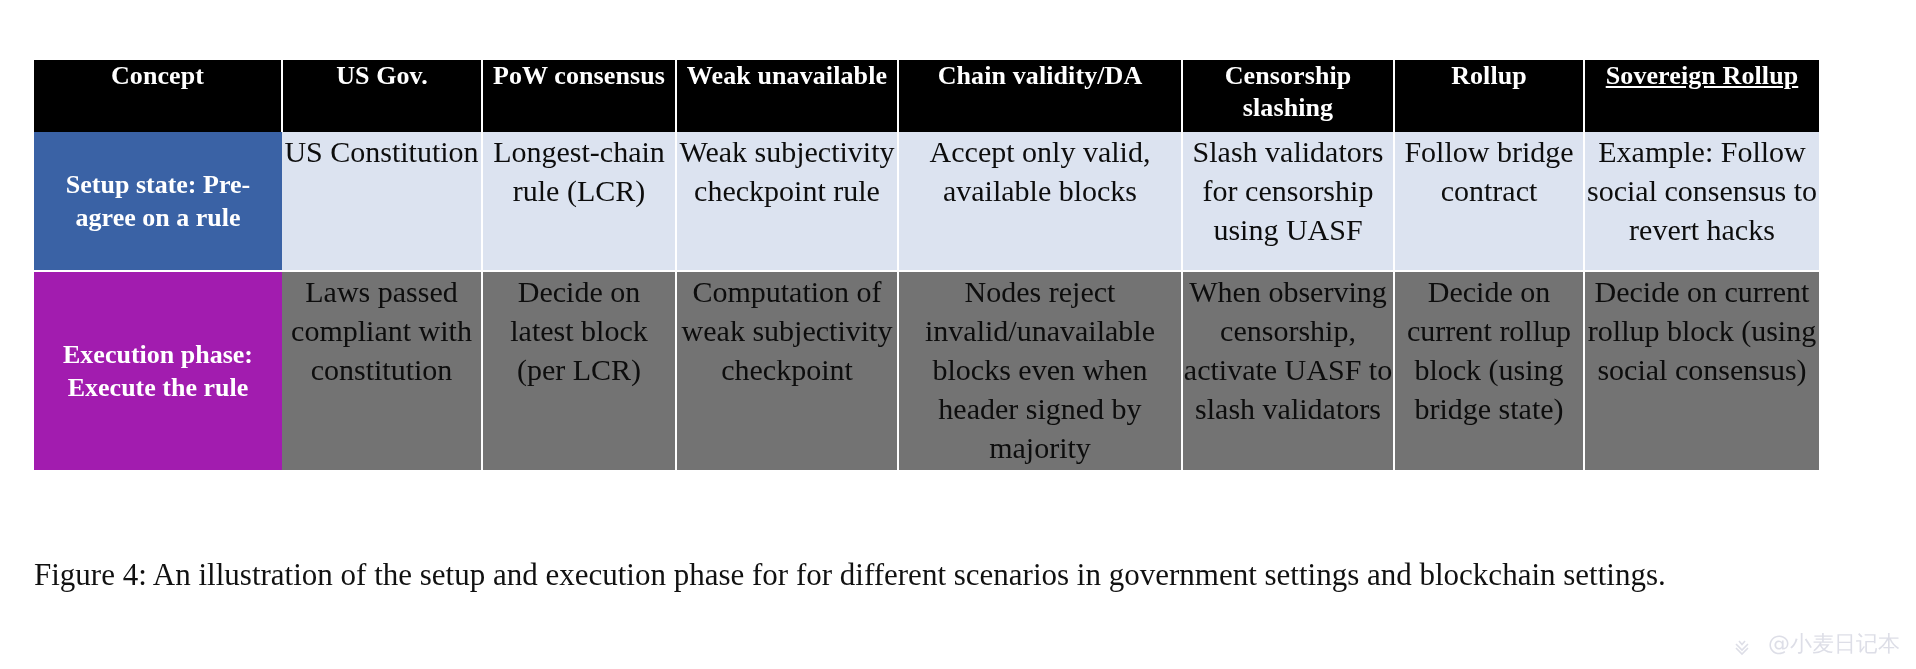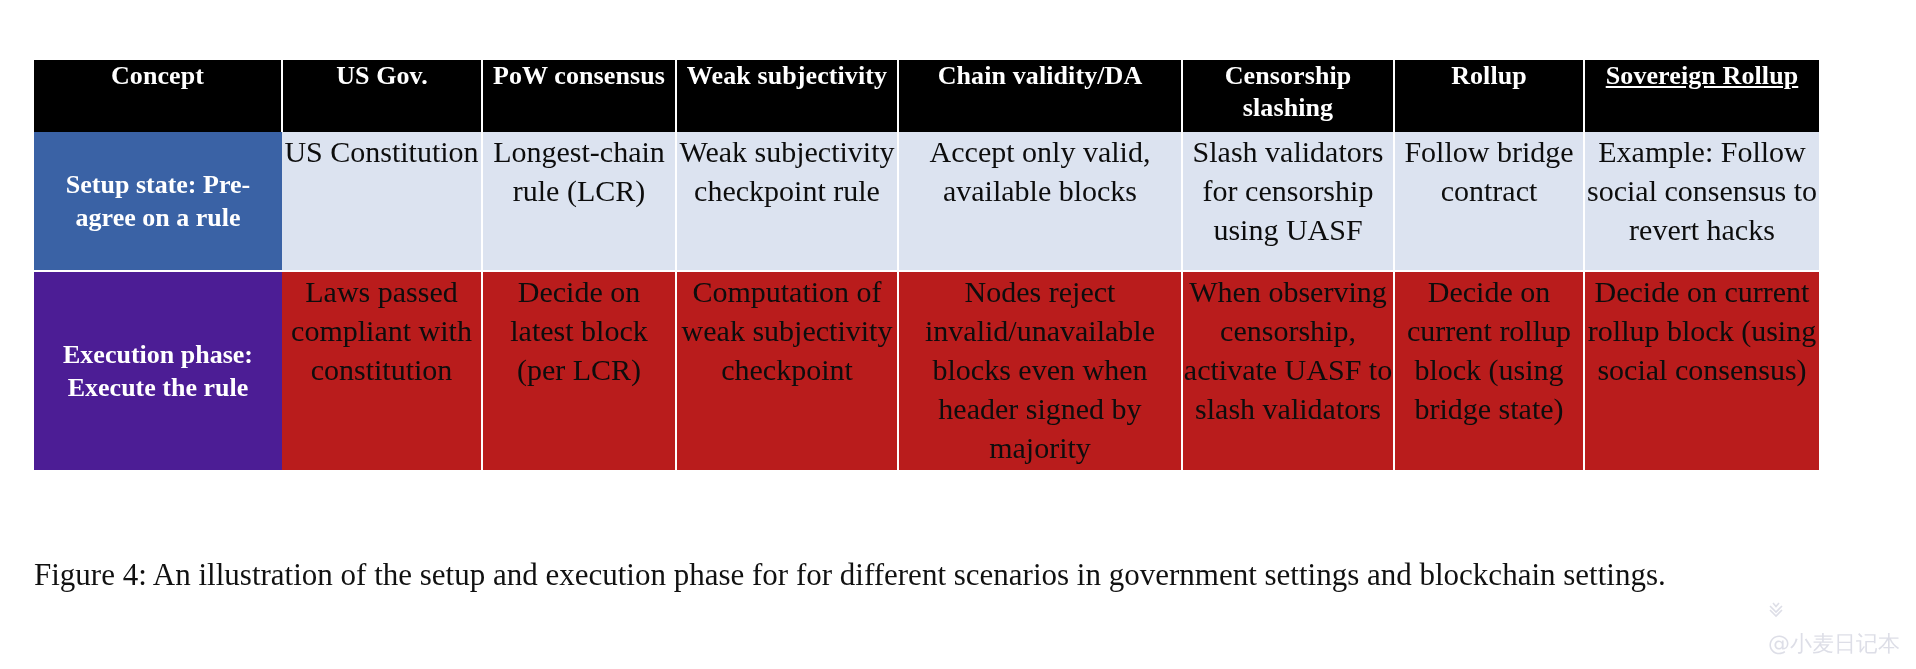--- a/index.html
+++ b/index.html
@@ -70,23 +70,23 @@
     color: #ffffff;
     font-weight: bold;
     font-size: 26px;
     line-height: 1.28;
     text-align: center;
     vertical-align: middle;
     padding: 10px 10px;
   }
 
   
-  .row-exec td.cell { background: #b91c1c; }
+  .row-exec td.cell { background: #737373; }
   .row-exec td.label {
-    background: #4c1d95;
+    background: #a21caf;
     color: #ffffff;
     font-weight: bold;
     font-size: 26px;
     line-height: 1.28;
     text-align: center;
     vertical-align: middle;
     padding: 10px 4px;
   }
 
   .row-setup td { height: 118px; }
@@ -107,28 +107,27 @@
     text-align: left;
   }
   .caption .capnum { white-space: nowrap; }
 
   
   .watermark {
     position: absolute;
     right: 16px;
     bottom: 10px;
     display: flex;
-    align-items: flex-start;
+    align-items: flex-end;
     gap: 8px;
     color: #dcdde6;
     font-size: 22px;
     font-family: "DejaVu Sans", sans-serif;
     opacity: 0.95;
     user-select: none;
-    flex-direction: column;
   }
   .watermark svg { display: block; }
 </style>
 </head>
 <body>
 
 <div class="figure-wrap">
   <table class="matrix">
     <colgroup>
       <col style="width:248px">
@@ -138,21 +137,21 @@
       <col style="width:284px">
       <col style="width:212px">
       <col style="width:190px">
       <col style="width:235px">
     </colgroup>
     <thead>
       <tr class="hdr-row">
         <th>Concept</th>
         <th>US Gov.</th>
         <th>PoW consensus</th>
-        <th>Weak subjectivity</th>
+        <th>Weak unavailable</th>
         <th>Chain validity/DA</th>
         <th>Censorship slashing</th>
         <th>Rollup</th>
         <th>Sovereign Rollup</th>
       </tr>
     </thead>
     <tbody>
       <tr class="row-setup">
         <td class="label">Setup state: Pre-agree on a rule</td>
         <td class="cell">US Constitution</td>

